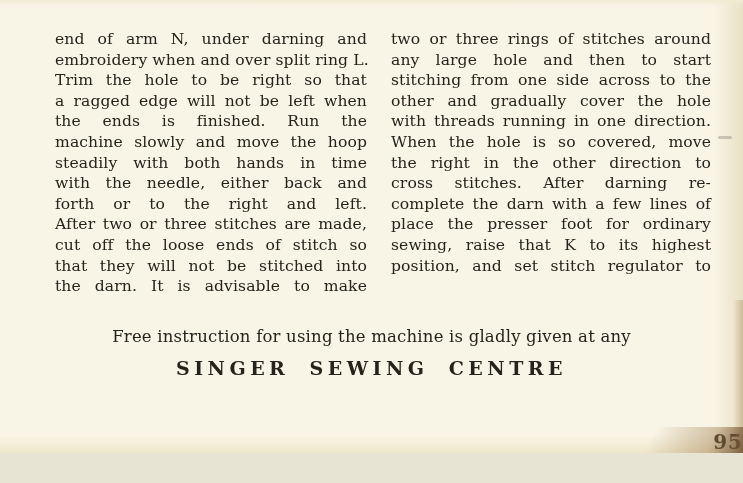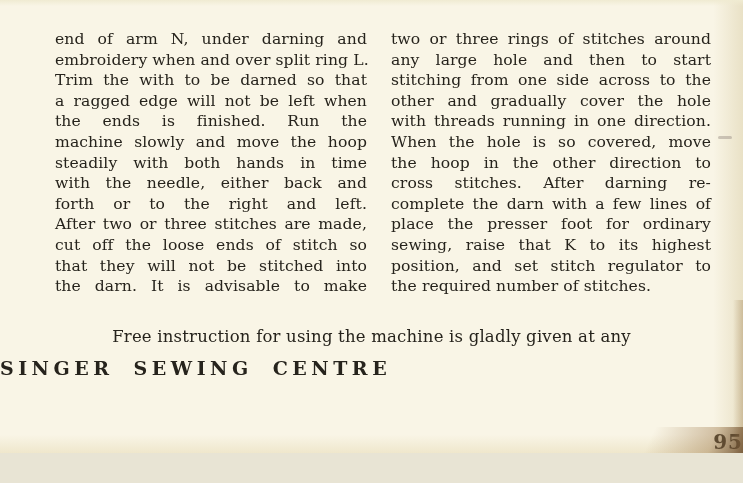--- a/index.html
+++ b/index.html
@@ -91,21 +91,21 @@
     text-align: center;
     font-weight: normal;
     font-size: 16.5px;
     letter-spacing: 0.2px;
   }
   .centre-line {
     position: absolute;
     top: 357px;
     left: 0;
     width: 743px;
-    text-align: left;
+    text-align: center;
     font-weight: bold;
     font-size: 19px;
     letter-spacing: 4.5px;
     word-spacing: 9px;
   }
   .page-number {
     position: absolute;
     top: 430px;
     left: 0;
     width: 743px;
@@ -117,46 +117,45 @@
 </style>
 </head>
 <body>
 
 <div class="scan-page">
 
   <div class="columns">
     <div class="column column-left">
         <div class="line">end of arm N, under darning and</div>
         <div class="line">embroidery when and over split ring L.</div>
-        <div class="line">Trim the with to be darned so that</div>
+        <div class="line">Trim the hole to be right so that</div>
         <div class="line">a ragged edge will not be left when</div>
         <div class="line">the ends is finished.  Run the</div>
         <div class="line">machine slowly and move the hoop</div>
         <div class="line">steadily with both hands in time</div>
         <div class="line">with the needle, either back and</div>
         <div class="line">forth or to the right and left.</div>
         <div class="line">After two or three stitches are made,</div>
         <div class="line">cut off the loose ends of stitch so</div>
         <div class="line">that they will not be stitched into</div>
         <div class="line">the darn.  It is advisable to make</div>
       </div>
     <div class="column column-right">
         <div class="line">two or three rings of stitches around</div>
         <div class="line">any large hole and then to start</div>
         <div class="line">stitching from one side across to the</div>
         <div class="line">other and gradually cover the hole</div>
         <div class="line">with threads running in one direction.</div>
         <div class="line">When the hole is so covered, move</div>
-        <div class="line">the hoop in the other direction to</div>
+        <div class="line">the right in the other direction to</div>
         <div class="line">cross stitches.  After darning re-</div>
         <div class="line">complete the darn with a few lines of</div>
         <div class="line">place the presser foot for ordinary</div>
         <div class="line">sewing, raise that K to its highest</div>
         <div class="line">position, and set stitch regulator to</div>
-        <div class="line last">the required number of stitches.</div>
       </div>
   </div>
 
   <div class="notice-line">Free instruction for using the machine is gladly given at any</div>
 
   <div class="centre-line">SINGER SEWING CENTRE</div>
 
   <div class="page-number">95</div>
 
   <div class="scan-mark"></div>

